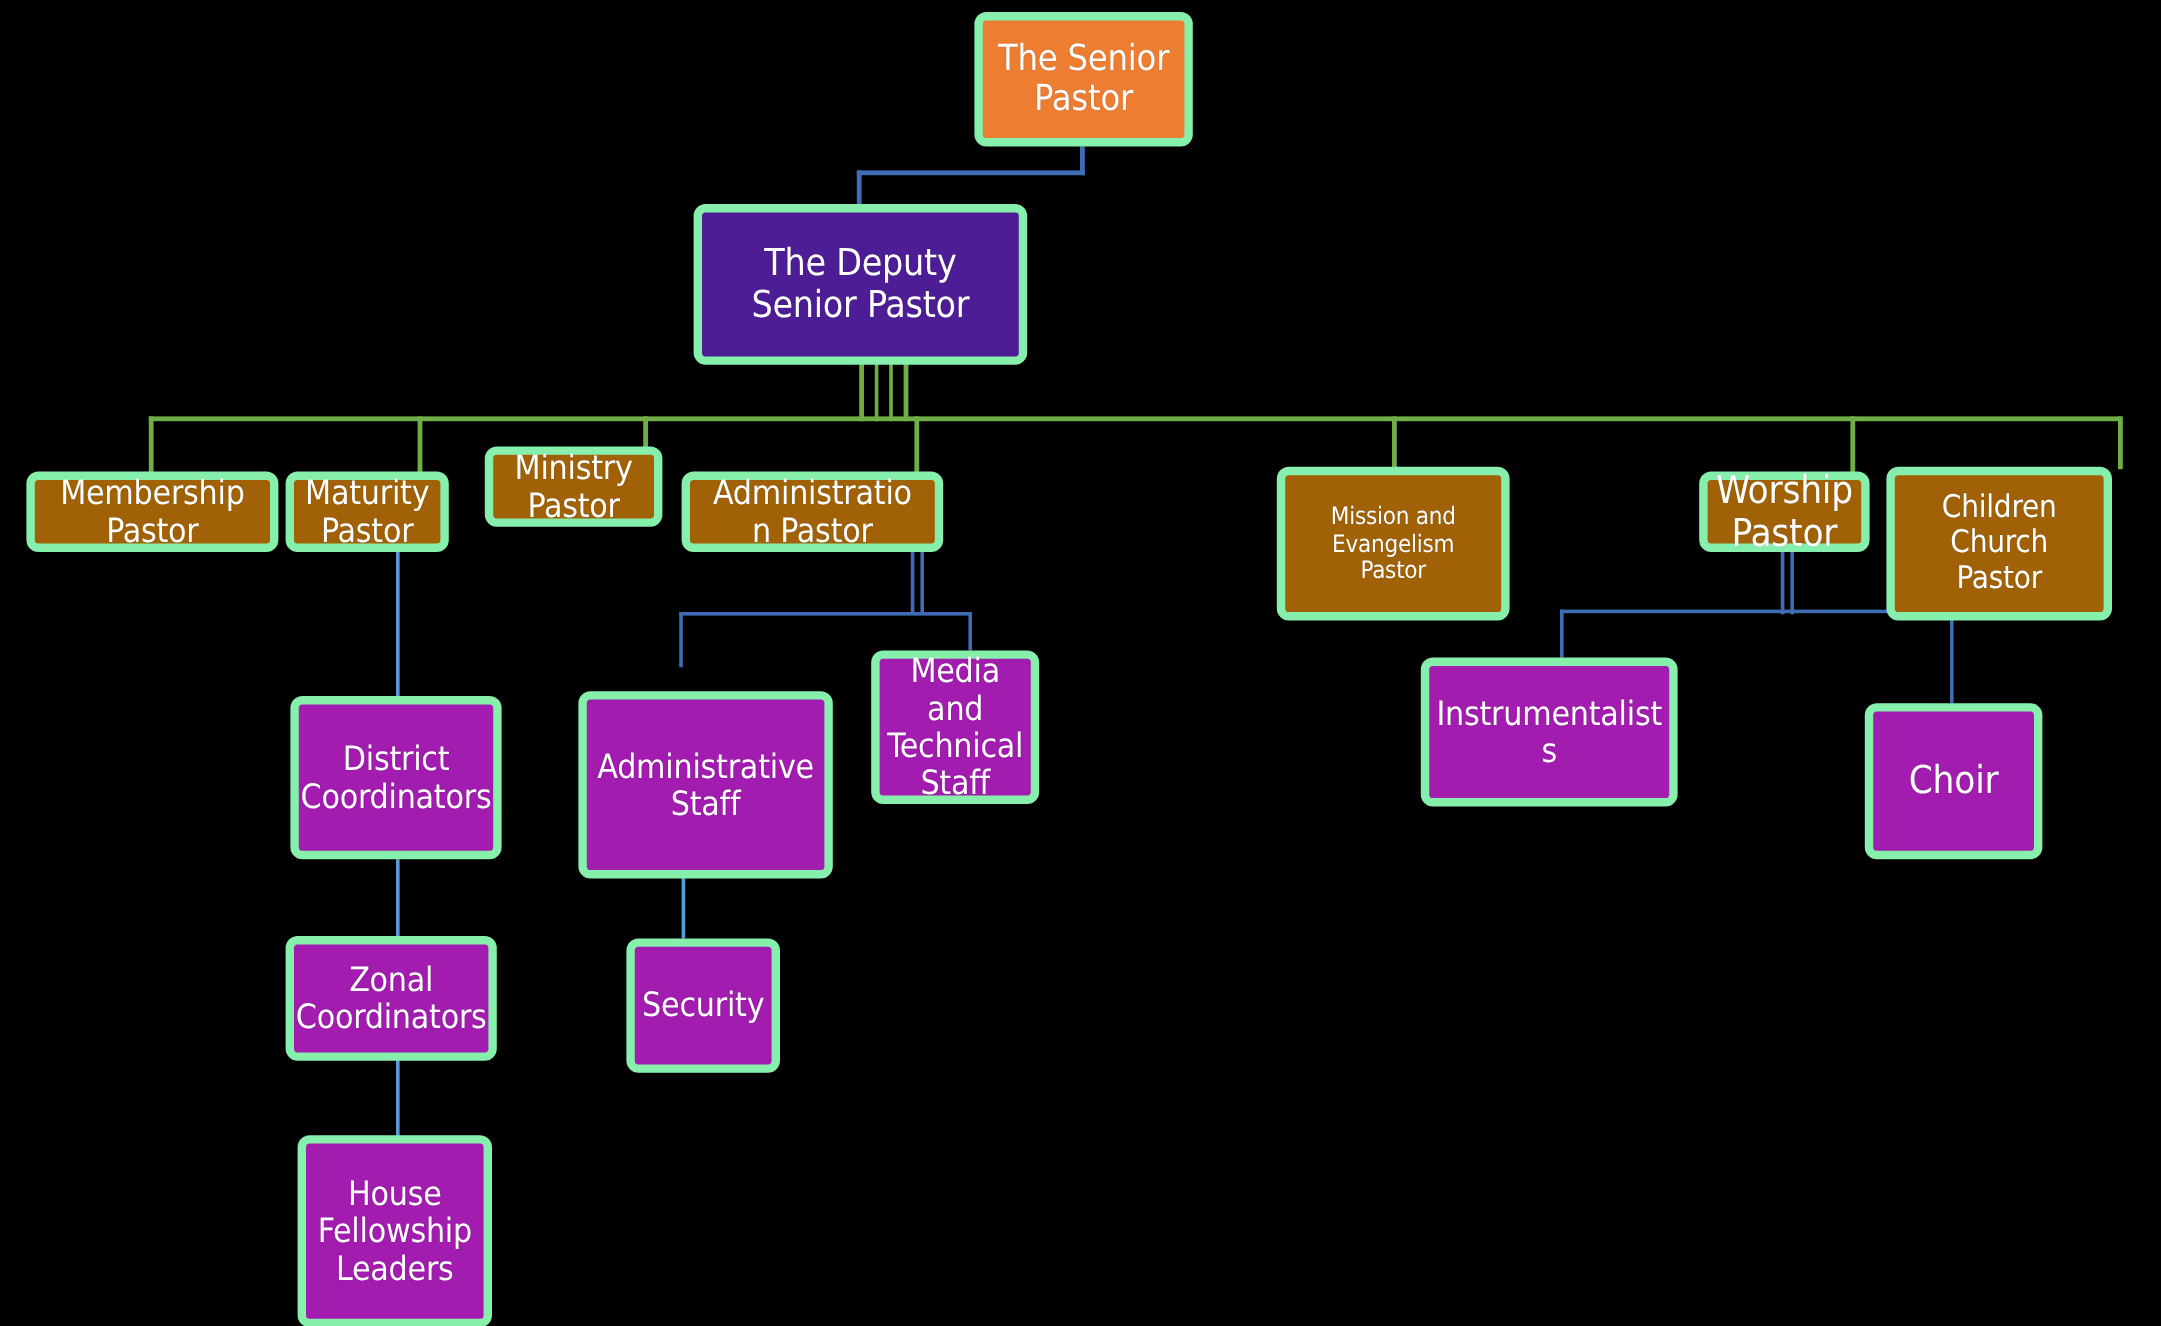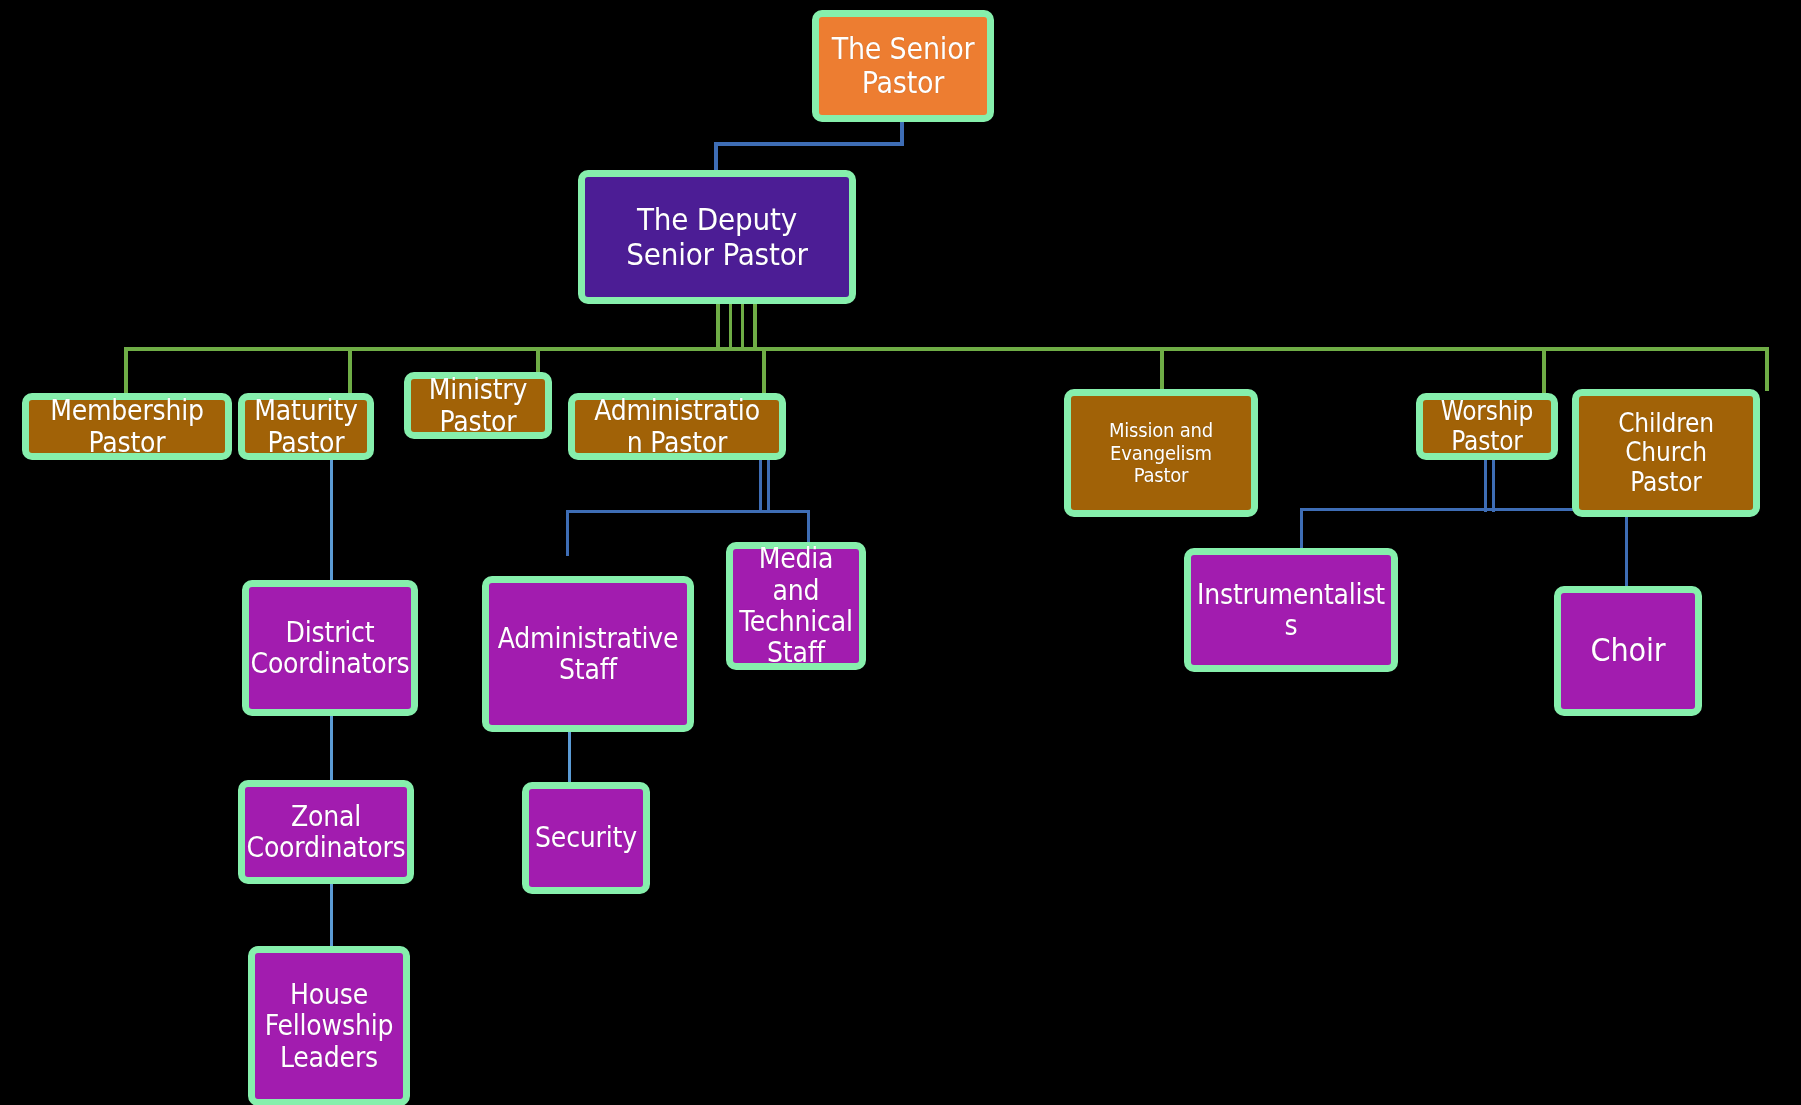--- a/index.html
+++ b/index.html
@@ -110,21 +110,21 @@
   <div class="node green" style="left:404px; top:372px; width:148px; height:67px; font-size:28px;">Ministry
 Pastor</div>
 
   <div class="node green" style="left:568px; top:393px; width:218px; height:67px; font-size:28px;">Administratio
 n Pastor</div>
 
   <div class="node green" style="left:1064px; top:389px; width:194px; height:128px; font-size:20px;">Mission and
 Evangelism
 Pastor</div>
 
-  <div class="node green" style="left:1416px; top:393px; width:142px; height:67px; font-size:26px;">Worship
+  <div class="node green" style="left:1416px; top:393px; width:142px; height:67px; font-size:32px;">Worship
 Pastor</div>
 
   <div class="node green" style="left:1572px; top:389px; width:188px; height:128px; font-size:26px;">Children
 Church
 Pastor</div>
 
   <div class="node blue" style="left:242px; top:580px; width:176px; height:136px; font-size:28px;">District
 Coordinators</div>
 
   <div class="node blue" style="left:238px; top:780px; width:176px; height:104px; font-size:28px;">Zonal

